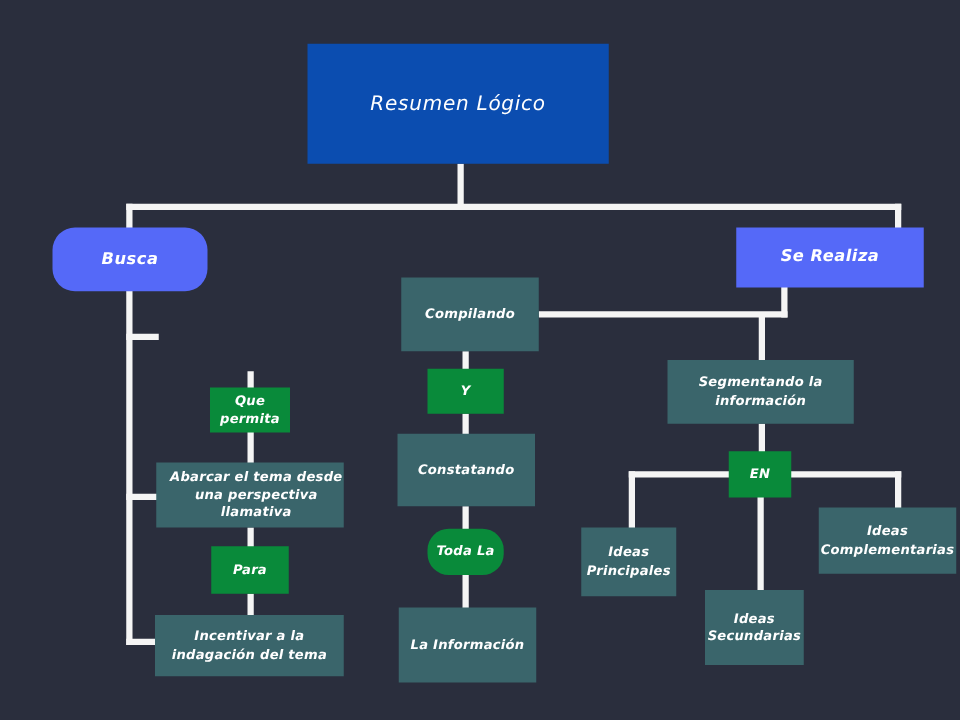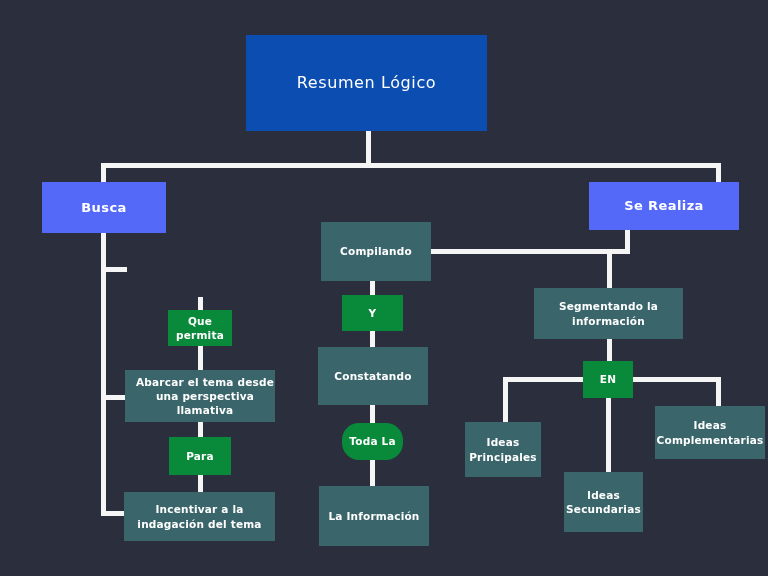--- a/index.html
+++ b/index.html
@@ -4,21 +4,21 @@
 <style>
   html, body { margin: 0; padding: 0; }
   body {
     width: 768px; height: 576px;
     background: var(--c-background, #2a2e3d);
     font-family: "DejaVu Sans", "Liberation Sans", sans-serif;
     overflow: hidden; position: relative;
   }
   #canvas {
     position: absolute; left: 0; top: 0;
-    width: 635px; height: 576px;
+    width: 635px; height: 576px; font-style: italic;
   }
   .ln {
     position: absolute;
     background: var(--c-connector, #f5f5f5);
     z-index: 1;
   }
   .node {
     position: absolute; z-index: 2;
     display: flex; align-items: center; justify-content: center;
     text-align: center;
@@ -65,21 +65,21 @@
   <div class="ln" style="left:625px; top:229px; width:5px; height:25px;"></div>
   <div class="ln" style="left:607px; top:251px; width:5px; height:38px;"></div>
   <div class="ln" style="left:607px; top:339px; width:5px; height:23px;"></div>
   <div class="ln" style="left:503px; top:377px; width:218px; height:5px;"></div>
   <div class="ln" style="left:503px; top:377px; width:5px; height:46px;"></div>
   <div class="ln" style="left:606px; top:397px; width:5px; height:76px;"></div>
   <div class="ln" style="left:716px; top:377px; width:5px; height:30px;"></div>
 
   <div class="node primary" style="left:246px; top:35px; width:241px; height:96px;">Resumen Lógico</div>
 
-  <div class="node secondary" style="left:42px; top:182px; width:124px; height:51px;">Busca</div>
+  <div class="node secondary" style="left:42px; top:182px; width:124px; height:51px;border-radius:18px;">Busca</div>
 
   <div class="node secondary" style="left:589px; top:182px; width:150px; height:48px;">Se Realiza</div>
 
 
   <div class="node green" style="left:168px; top:310px; width:64px; height:36px;">Que permita</div>
 
   <div class="node teal" style="left:125px; top:370px; width:150px; height:52px;padding-left:11px;">Abarcar el tema desde una perspectiva llamativa</div>
 
   <div class="node green" style="left:169px; top:437px; width:62px; height:38px;">Para</div>
 

